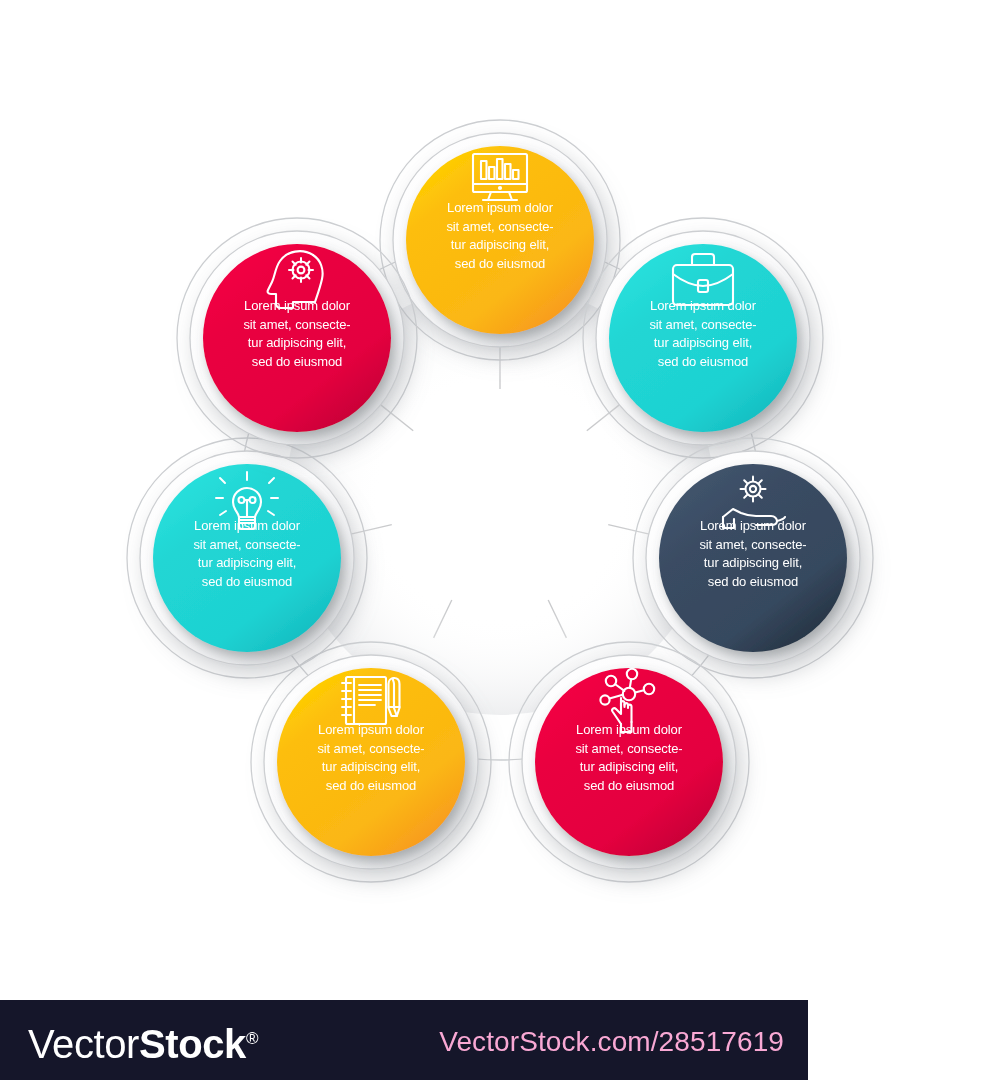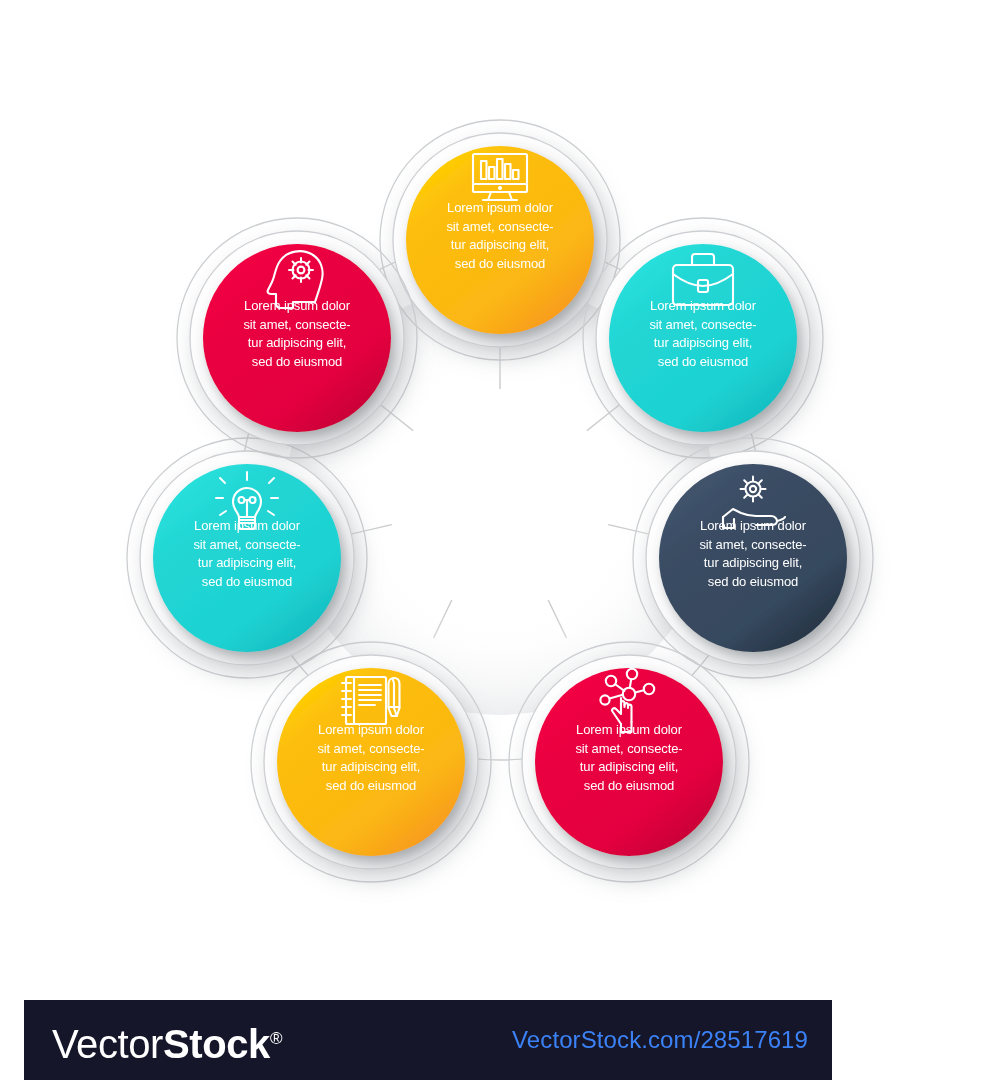--- a/index.html
+++ b/index.html
@@ -34,21 +34,20 @@
     pointer-events: none;
   }
   
   #footer {
     position: absolute;
     left: 0;
     top: 1000px;
     width: 808px;
     height: 80px;
     background: #15162a;
-    margin-left: 24px;
   }
   #wm-logo {
     position: absolute;
     left: 28px;
     top: 13px;
     color: #ffffff;
     font-size: 40px;
     letter-spacing: -0.4px;
     line-height: 52px;
     white-space: nowrap;
@@ -57,22 +56,22 @@
   #wm-logo .bd { font-weight: 700; }
   #wm-logo .reg {
     font-size: 17px;
     vertical-align: super;
     font-weight: 400;
   }
   #wm-url {
     position: absolute;
     right: 24px;
     top: 26px;
-    color: #3b82f6;
-    font-size: 24px;
+    color: #f9a8d4;
+    font-size: 28px;
     letter-spacing: 0.1px;
     white-space: nowrap;
   }
 </style>
 </head>
 <body>
 
 <div id="stage">
 
   <svg id="diagram" viewBox="0 0 1000 1000">

